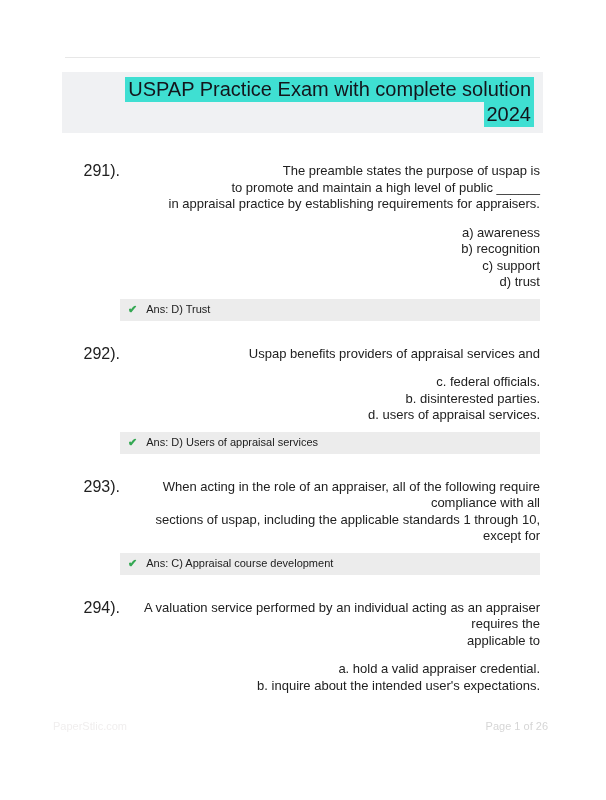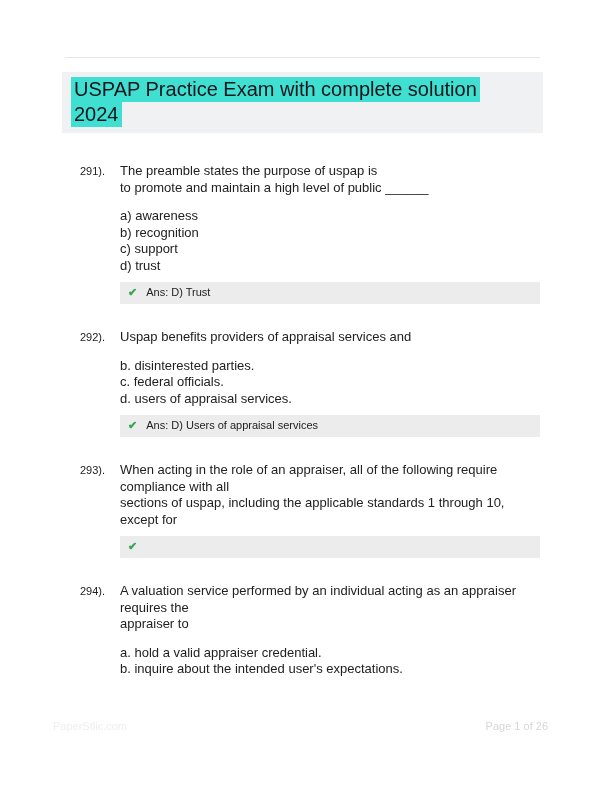--- a/index.html
+++ b/index.html
@@ -1,30 +1,30 @@
 <!DOCTYPE html>
 <html><head>
 <meta charset="utf-8">
 <style>
   * { margin:0; padding:0; box-sizing:border-box; }
   html,body { width:606px; height:800px; background:#ffffff;
     font-family:"Liberation Sans", sans-serif; color:#212121; overflow:hidden; }
-  .page { position:relative; width:606px; height:705px; background:#ffffff; }
+  .page { position:relative; width:606px; height:705px; background:#ffffff;text-align:right; }
 
   .topline { position:absolute; left:65px; top:57px; width:475px;
     border-top:1px solid #e7e7e7; }
 
   .header-band { position:absolute; left:62px; top:72px; width:481px; height:61px;
     background:#f0f1f3; padding:5px 9px; }
   .title-line { font-size:20px; line-height:25px; color:#13151c; font-weight:400; }
   .title-line .hl { background:#3fdfd2; padding:1px 3px 2px 3px; }
 
   .content { position:absolute; left:80px; top:163px; width:460px; }
   .question { display:flex; margin-bottom:25px; }
-  .qnum { width:40px; flex:0 0 40px; font-size:11px; line-height:16.5px; }
+  .qnum { width:40px; flex:0 0 40px; font-size:16px; line-height:16.5px; }
   .qbody { flex:1; }
   .qline { font-size:13px; line-height:16.5px; }
   .options { margin-top:12px; }
   .answer-box { margin-top:8px; background:#ececec; padding:3px 8px 4px 8px;
     font-size:11px; line-height:15px; display:flex; align-items:center; }
   .check { color:#34a853; font-size:11px; margin-right:9px; font-weight:bold; }
 
   .footer { position:absolute; left:0; top:718px; width:606px; height:20px;
     font-size:11px; line-height:16px; }
   .watermark { position:absolute; left:53px; color:#f0eeee; }
@@ -42,65 +42,67 @@
     <div class="title-line"><span class="hl">2024</span></div>
   </div>
 
   <div class="content">
 
     <div class="question">
       <div class="qnum">291).</div>
       <div class="qbody">
         <div class="qline">The preamble states the purpose of uspap is</div>
         <div class="qline">to promote and maintain a high level of public ______</div>
+        <div class="qline">in appraisal practice by establishing requirements for appraisers.</div>
         <div class="options">
           <div class="qline">a) awareness</div>
           <div class="qline">b) recognition</div>
           <div class="qline">c) support</div>
           <div class="qline">d) trust</div>
         </div>
         <div class="answer-box">
           <span class="check">✔</span>
           <span>Ans: D) Trust</span>
         </div>
       </div>
     </div>
 
     <div class="question">
       <div class="qnum">292).</div>
       <div class="qbody">
         <div class="qline">Uspap benefits providers of appraisal services and</div>
         <div class="options">
+          <div class="qline">c. federal officials.</div>
           <div class="qline">b. disinterested parties.</div>
-          <div class="qline">c. federal officials.</div>
           <div class="qline">d. users of appraisal services.</div>
         </div>
         <div class="answer-box">
           <span class="check">✔</span>
           <span>Ans: D) Users of appraisal services</span>
         </div>
       </div>
     </div>
 
     <div class="question">
       <div class="qnum">293).</div>
       <div class="qbody">
         <div class="qline">When acting in the role of an appraiser, all of the following require compliance with all</div>
         <div class="qline">sections of uspap, including the applicable standards 1 through 10, except for</div>
         <div class="answer-box">
           <span class="check">✔</span>
+          <span>Ans: C) Appraisal course development</span>
         </div>
       </div>
     </div>
 
     <div class="question">
       <div class="qnum">294).</div>
       <div class="qbody">
         <div class="qline">A valuation service performed by an individual acting as an appraiser requires the</div>
-        <div class="qline">appraiser to</div>
+        <div class="qline">applicable to</div>
         <div class="options">
           <div class="qline">a. hold a valid appraiser credential.</div>
           <div class="qline">b. inquire about the intended user's expectations.</div>
         </div>
       </div>
     </div>
 
   </div>
 
   <div class="footer">

